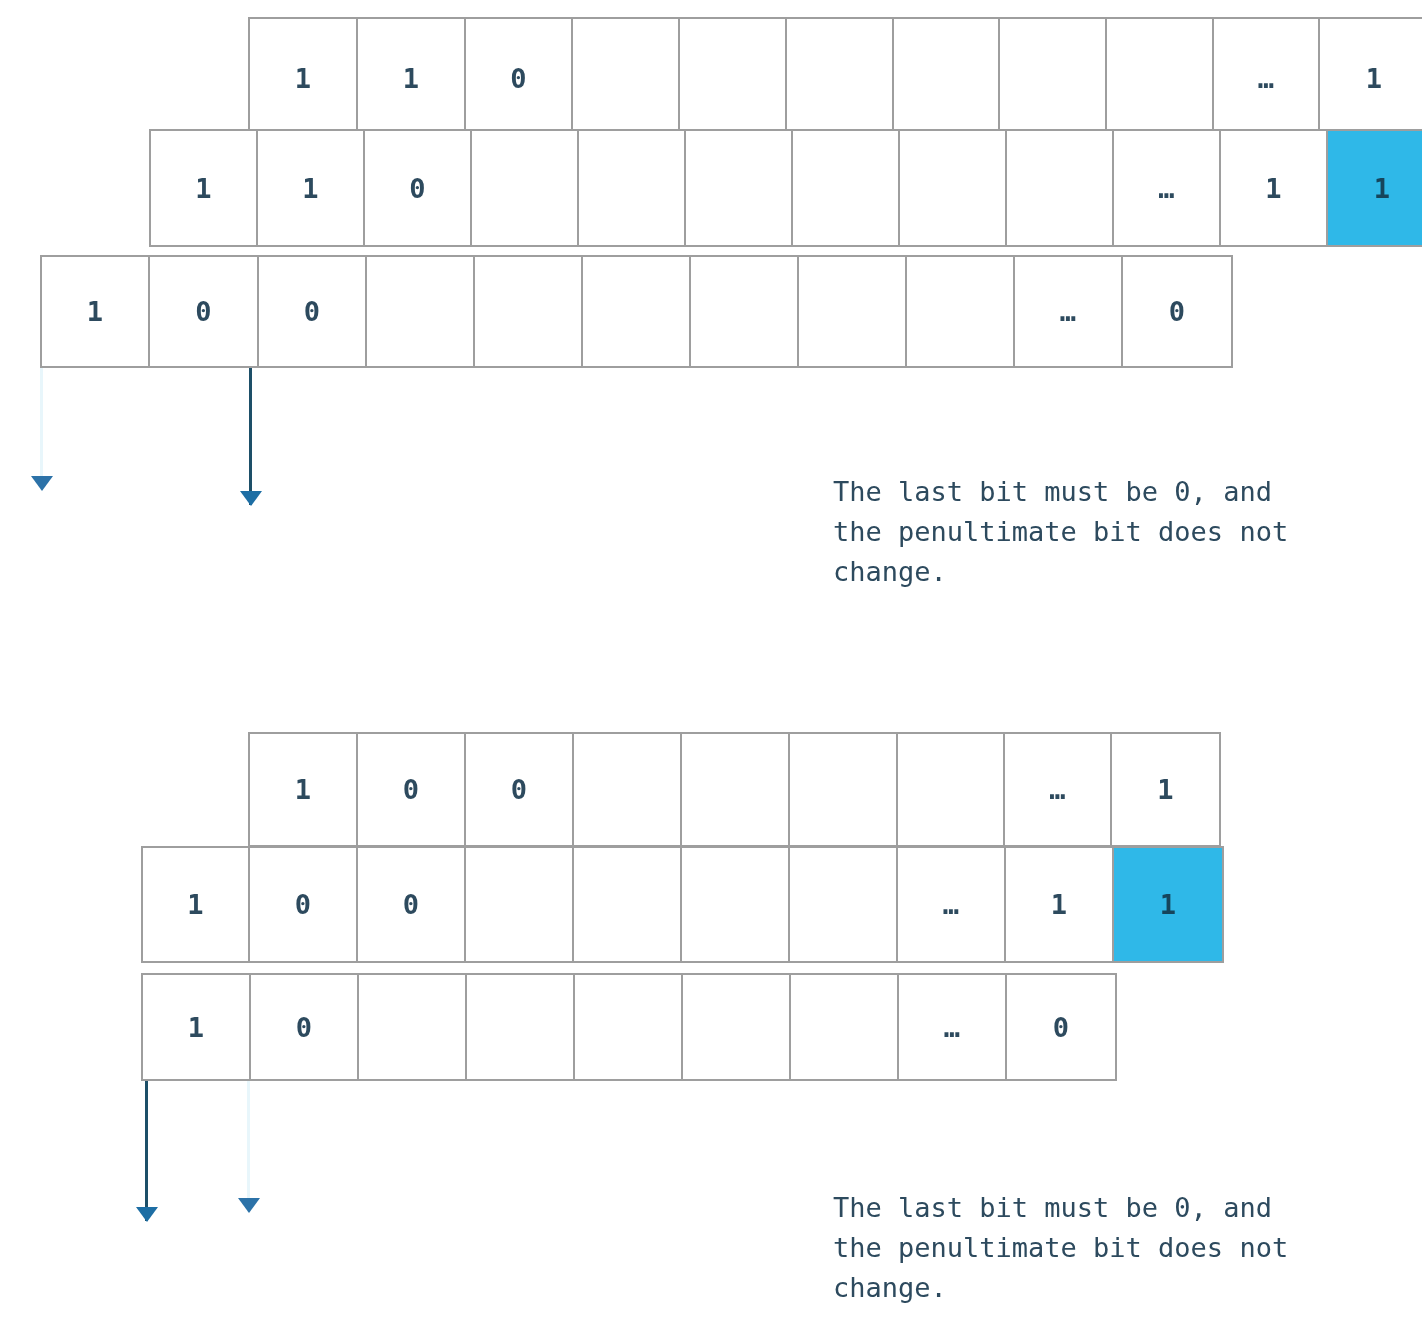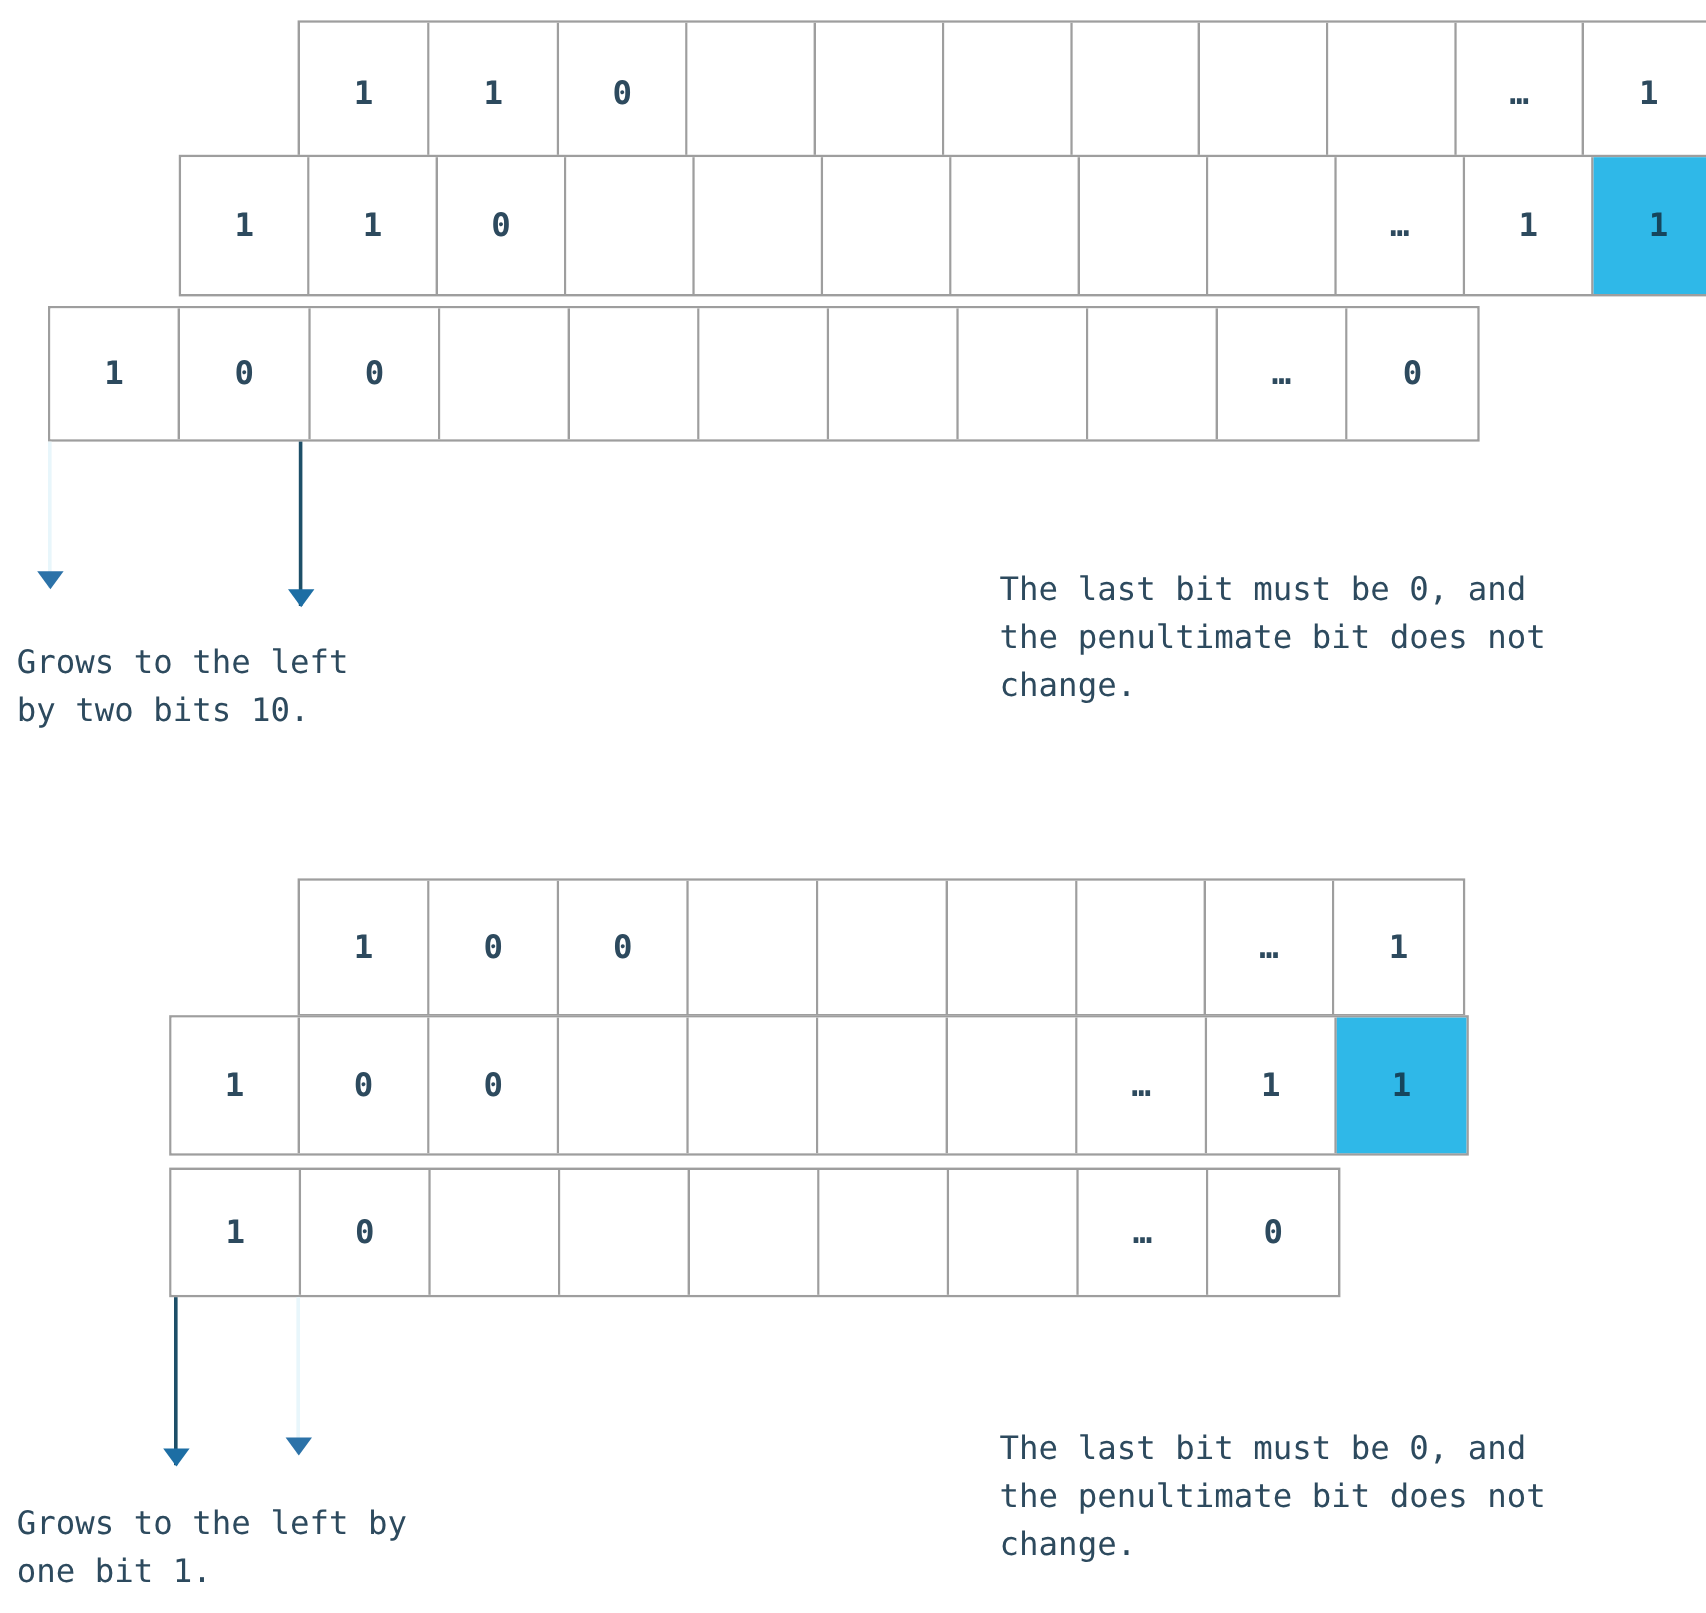--- a/index.html
+++ b/index.html
@@ -112,22 +112,20 @@
 
   <div class="arrow faint" style="left:40px;top:368px;height:122px;">
     <div class="shaft"></div>
     <div class="head"></div>
   </div>
   <div class="arrow dark" style="left:249px;top:368px;height:137px;">
     <div class="shaft"></div>
     <div class="head"></div>
   </div>
 
-  <div class="caption" style="left:14px;top:533px;width:430px;">Grows to the left
-by two bits 10.</div>
 
   <div class="caption note" style="left:833px;top:472px;width:570px;">The last bit must be 0, and
 the penultimate bit does not
 change.</div>
 
   <div class="bitrow" id="g2r1" style="left: 248px; top: 732px; height: 115px; width: 973px;">
       <div class="cell" style="width: 108px;">1</div>
       <div class="cell" style="width: 108px;">0</div>
       <div class="cell" style="width: 108px;">0</div>
       <div class="cell" style="width: 108px;"></div>
@@ -165,20 +163,18 @@
 
   <div class="arrow dark" style="left:145px;top:1081px;height:140px;">
     <div class="shaft"></div>
     <div class="head"></div>
   </div>
   <div class="arrow faint" style="left:247px;top:1081px;height:131px;">
     <div class="shaft"></div>
     <div class="head"></div>
   </div>
 
-  <div class="caption" style="left:14px;top:1250px;width:450px;">Grows to the left by
-one bit 1.</div>
 
   <div class="caption note" style="left:833px;top:1188px;width:570px;">The last bit must be 0, and
 the penultimate bit does not
 change.</div>
 
 </div>
 
 </body></html>

